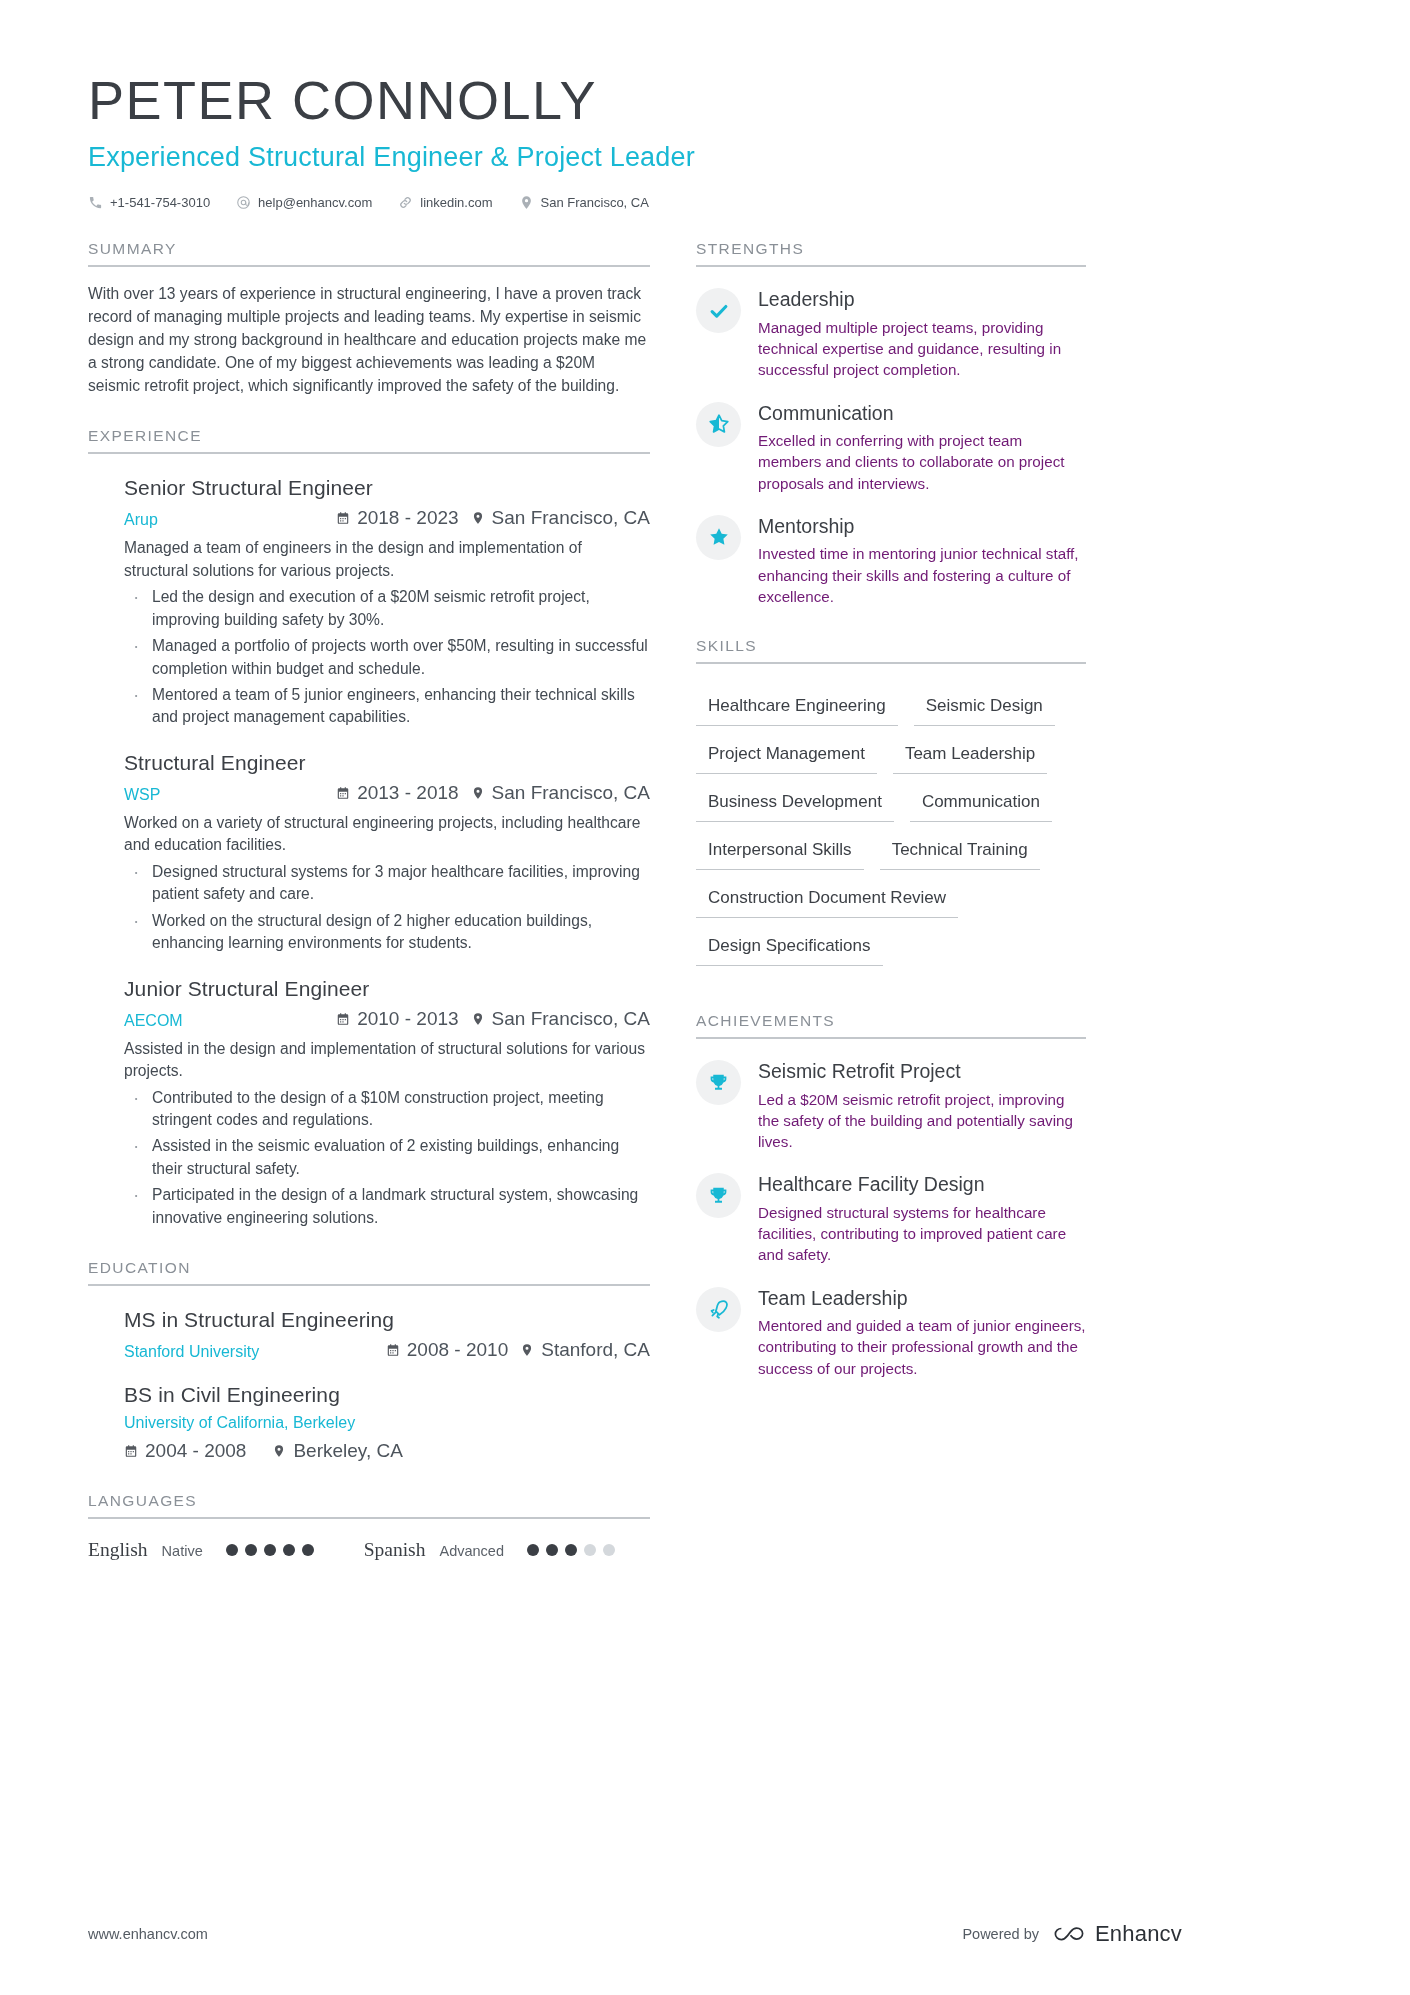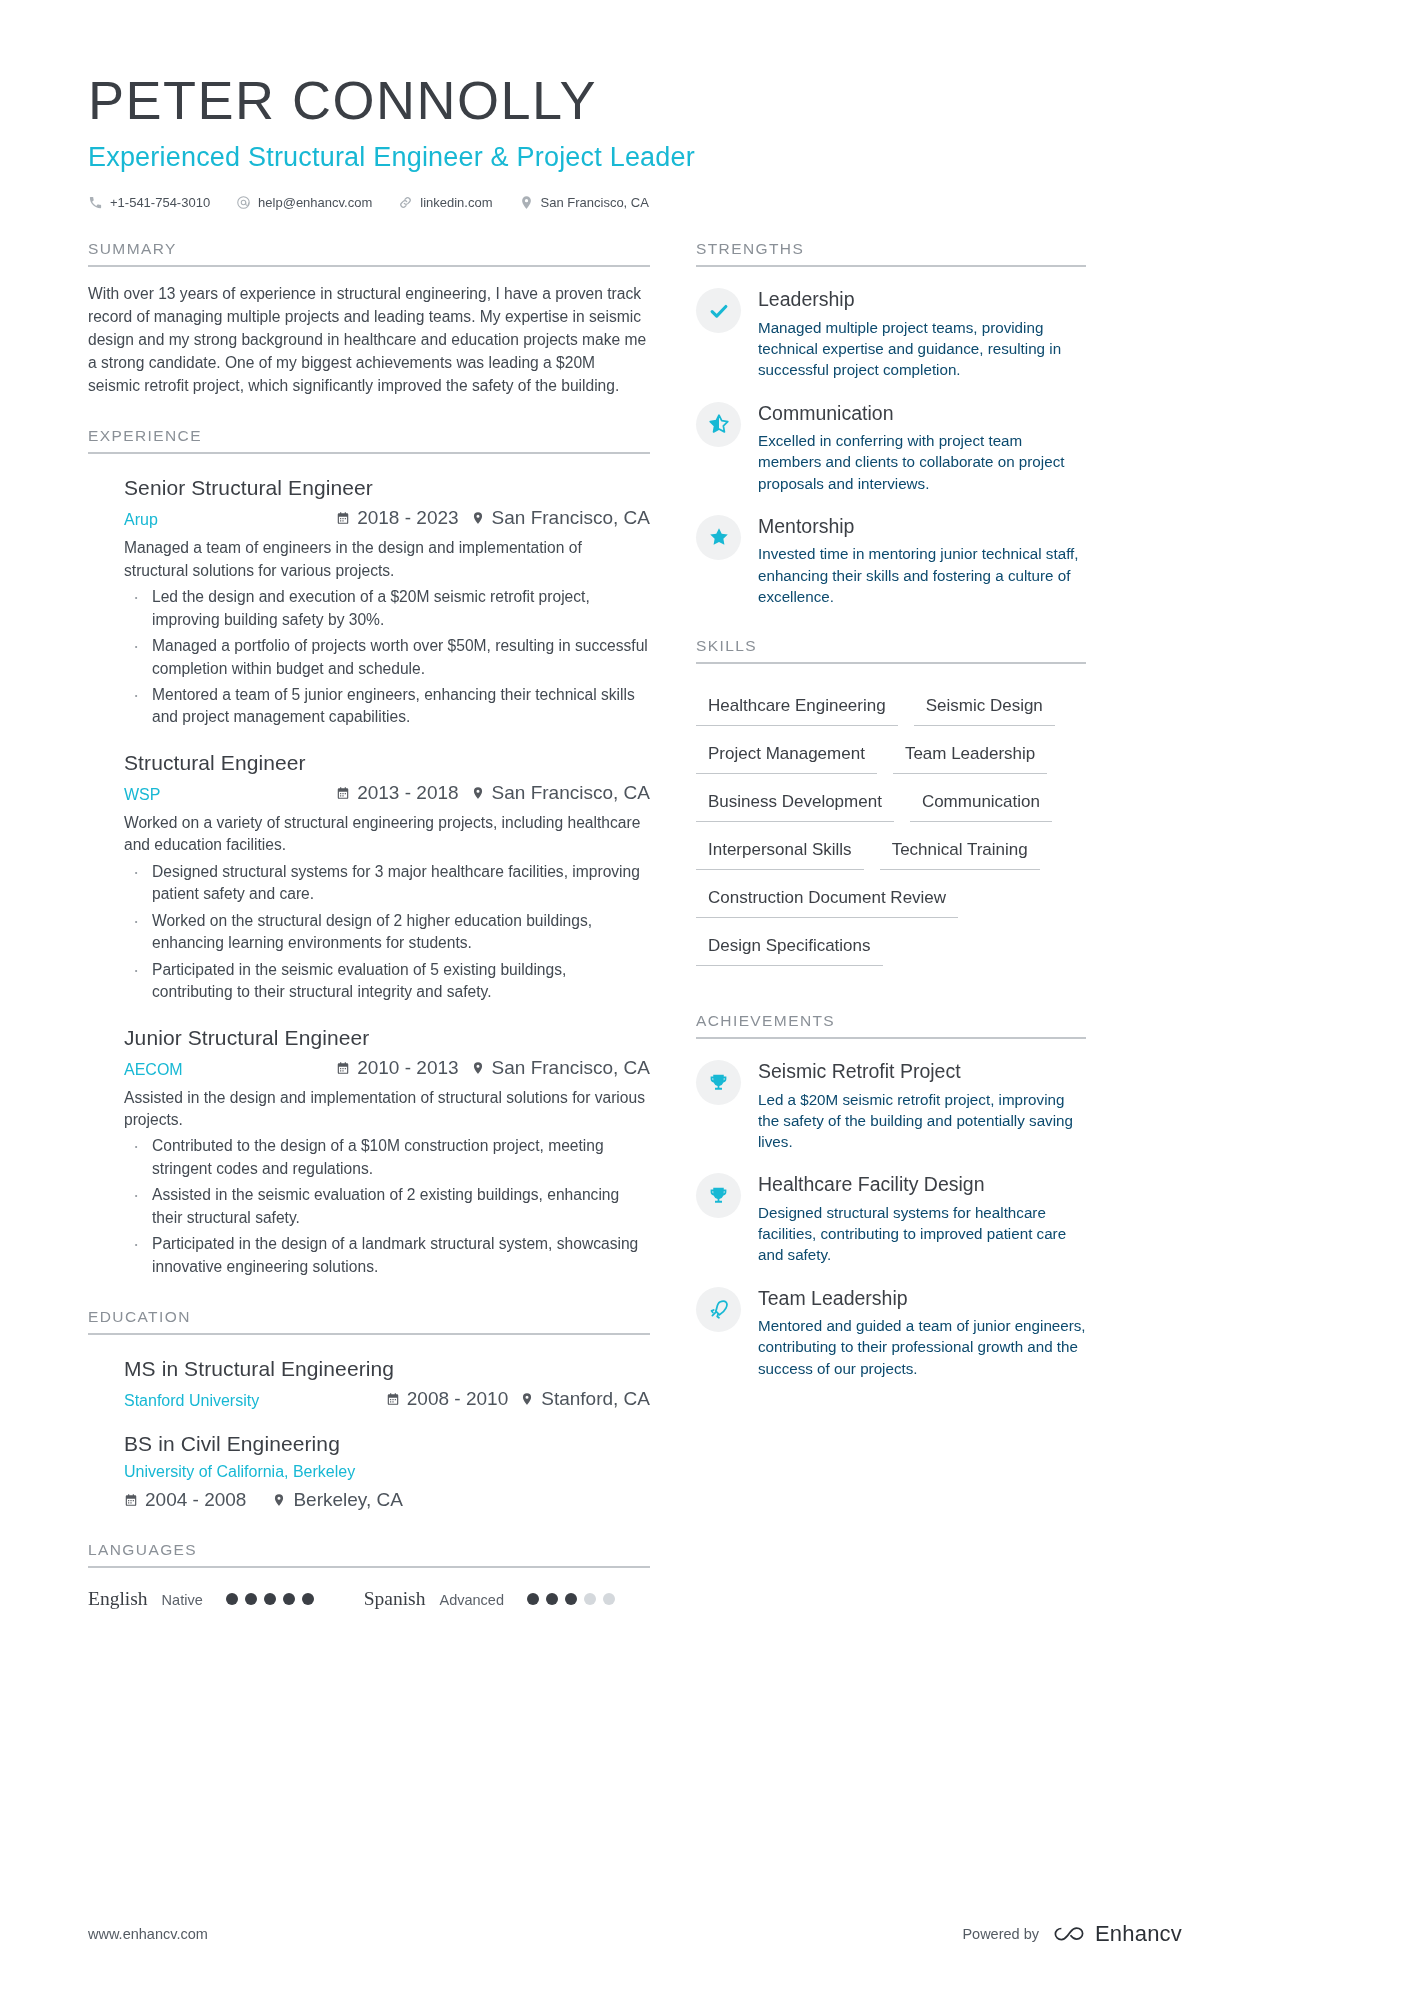--- a/index.html
+++ b/index.html
@@ -81,21 +81,21 @@
   
   .badge-item { display: flex; gap: 17px; margin-top: 21px; }
   .badge {
     width: 45px; height: 45px; border-radius: 50%; background: #f0f1f2;
     flex: 0 0 45px; display: flex; align-items: center; justify-content: center;
     color: #18b8d4;
   }
   .badge svg { display: block; }
   .badge-body { flex: 1; }
   .badge-title { font-size: 19.5px; color: #3b3f45; font-weight: 400; line-height: 1.2; }
-  .badge-desc { font-size: 15.2px; line-height: 1.4; color: #0c4a6e; margin-top: 5px; }
+  .badge-desc { font-size: 15.2px; line-height: 1.4; color: #701a75; margin-top: 5px; }
 
   
   .skills-wrap { display: flex; flex-wrap: wrap; gap: 0 16px; margin-top: 14px; }
   .skill {
     font-size: 17px; color: #3b3f45; padding: 10px 12px 9px 12px;
     border-bottom: 1.5px solid #c3c7cb; margin-top: 8px; white-space: nowrap;
   }
 
   
   .footer {
@@ -224,21 +224,20 @@
                     </svg>
                 </span>
                 <span>San Francisco, CA</span>
               </span>
             </span>
           </div>
           <div class="entry-desc">Worked on a variety of structural engineering projects, including healthcare and education facilities.</div>
           <ul class="bullets">
             <li>Designed structural systems for 3 major healthcare facilities, improving patient safety and care.</li>
             <li>Worked on the structural design of 2 higher education buildings, enhancing learning environments for students.</li>
-            <li>Participated in the seismic evaluation of 5 existing buildings, contributing to their structural integrity and safety.</li>
           </ul>
         </div>
 
         <div class="entry">
           <div class="entry-title">Junior Structural Engineer</div>
           <div class="entry-meta">
             <span class="entry-org">AECOM</span>
             <span class="meta-right">
               <span class="meta-item">
                 <span class="ic">

